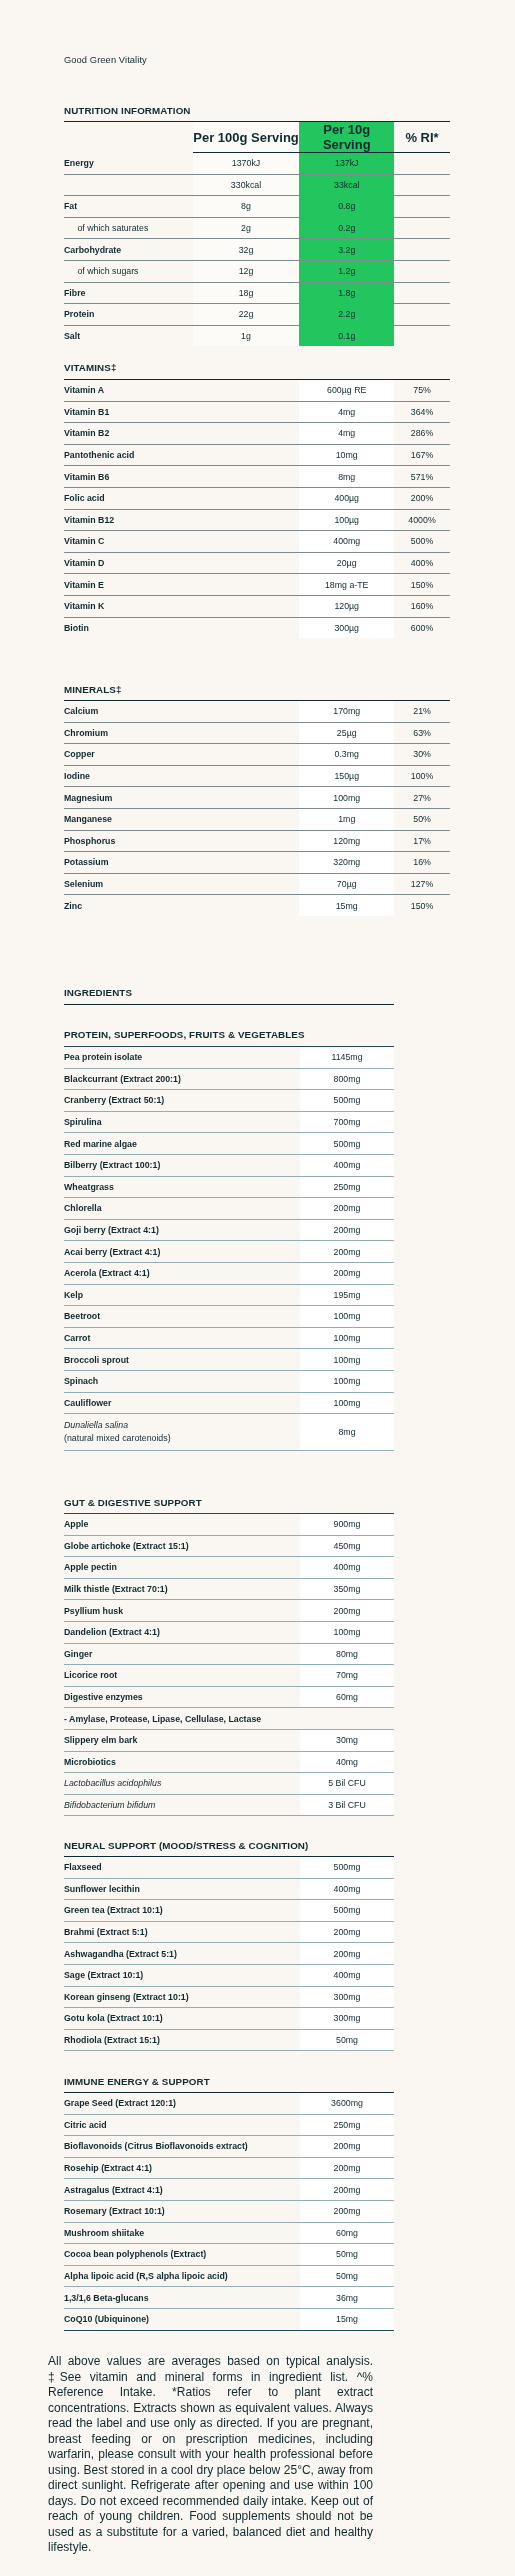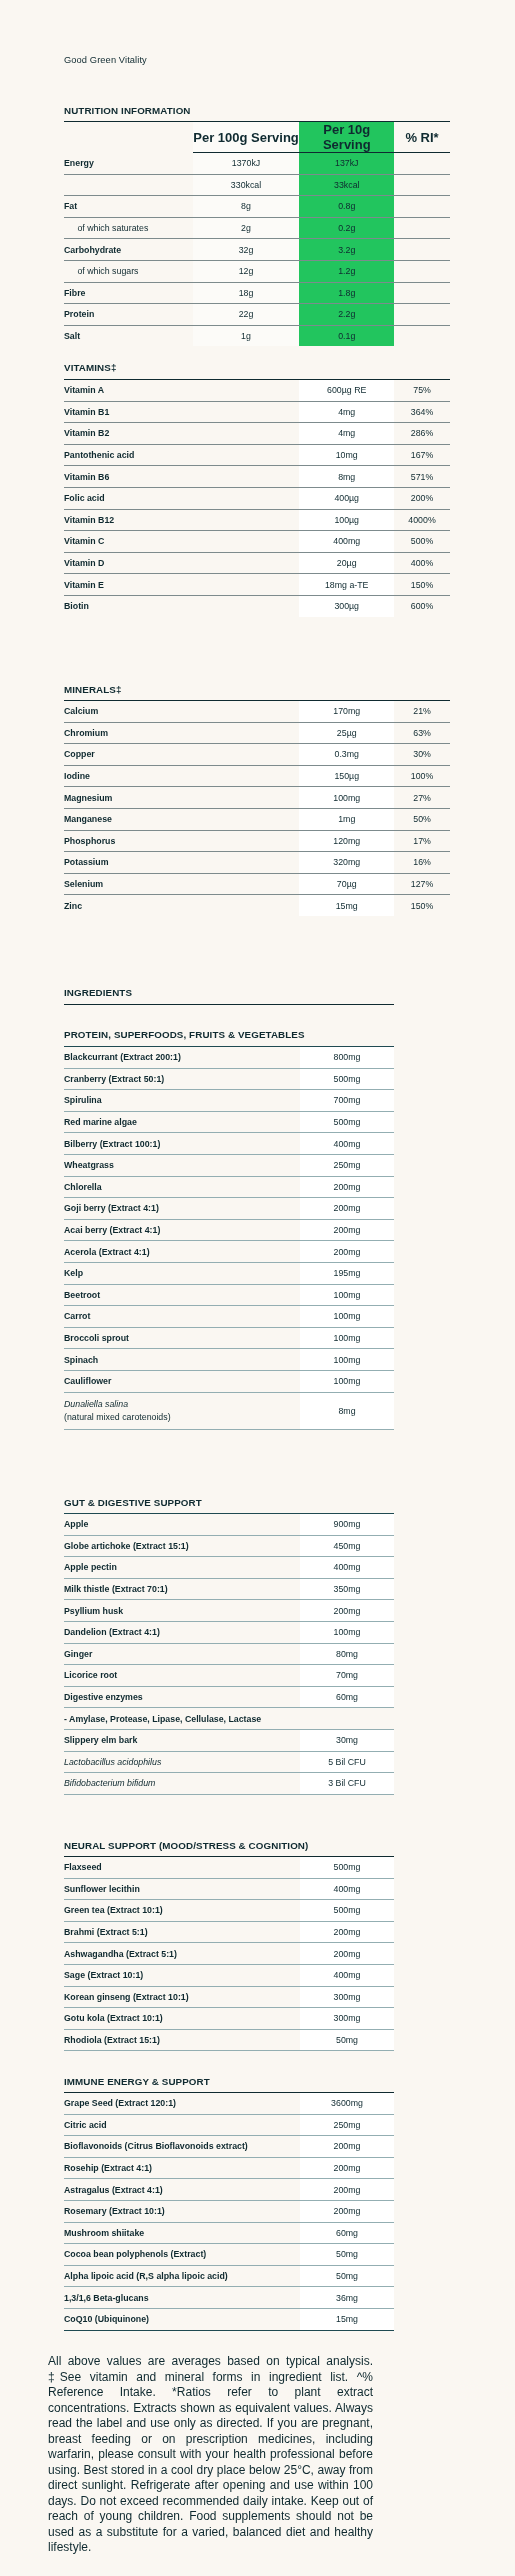--- a/index.html
+++ b/index.html
@@ -175,20 +175,25 @@
       <tr class="sep">
         <td class="lbl">Vitamin D</td>
         <td class="val white">20µg</td>
         <td class="val">400%</td>
       </tr>
       <tr class="sep">
         <td class="lbl">Vitamin E</td>
         <td class="val white">18mg a-TE</td>
         <td class="val">150%</td>
       </tr>
+      <tr class="sep">
+        <td class="lbl">Vitamin K</td>
+        <td class="val white">120µg</td>
+        <td class="val">160%</td>
+      </tr>
       <tr class="sep last">
         <td class="lbl">Biotin</td>
         <td class="val white">300µg</td>
         <td class="val">600%</td>
       </tr>
     </tbody>
 </table>
 
 <div class="section-title" style="top:684px">MINERALS‡</div>
 <table class="tbl wide thick-top" style="top:700px">
@@ -254,20 +259,24 @@
 <div class="section-title" style="top:987px">INGREDIENTS</div>
 <div style="position:absolute;left:64px;top:1004px;width:330px;border-top:1.5px solid #0f2a30"></div>
 
 <div class="section-title" style="top:1029px">PROTEIN, SUPERFOODS, FRUITS &amp; VEGETABLES</div>
 <table class="tbl narrow ing thick-top" style="top:1046px;border-top-color:#1f4a52">
   <colgroup>
       <col style="width:236px">
       <col style="width:94px">
     </colgroup>
   <tbody id="sec0-body">
+      <tr class="sep">
+        <td class="lbl">Pea protein isolate</td>
+        <td class="val white">1145mg</td>
+      </tr>
       <tr class="sep">
         <td class="lbl">Blackcurrant (Extract 200:1)</td>
         <td class="val white">800mg</td>
       </tr>
       <tr class="sep">
         <td class="lbl">Cranberry (Extract 50:1)</td>
         <td class="val white">500mg</td>
       </tr>
       <tr class="sep">
         <td class="lbl">Spirulina</td>
@@ -379,20 +388,24 @@
         <td class="val white">60mg</td>
       </tr>
       <tr class="sep">
         <td class="lbl" colspan="2">- Amylase, Protease, Lipase, Cellulase, Lactase</td>
       </tr>
       <tr class="sep">
         <td class="lbl">Slippery elm bark</td>
         <td class="val white">30mg</td>
       </tr>
       <tr class="sep">
+        <td class="lbl">Microbiotics</td>
+        <td class="val white">40mg</td>
+      </tr>
+      <tr class="sep">
         <td class="lbl italic">Lactobacillus acidophilus</td>
         <td class="val white">5 Bil CFU</td>
       </tr>
       <tr class="sep last">
         <td class="lbl italic">Bifidobacterium bifidum</td>
         <td class="val white">3 Bil CFU</td>
       </tr>
     </tbody>
 </table>
 

